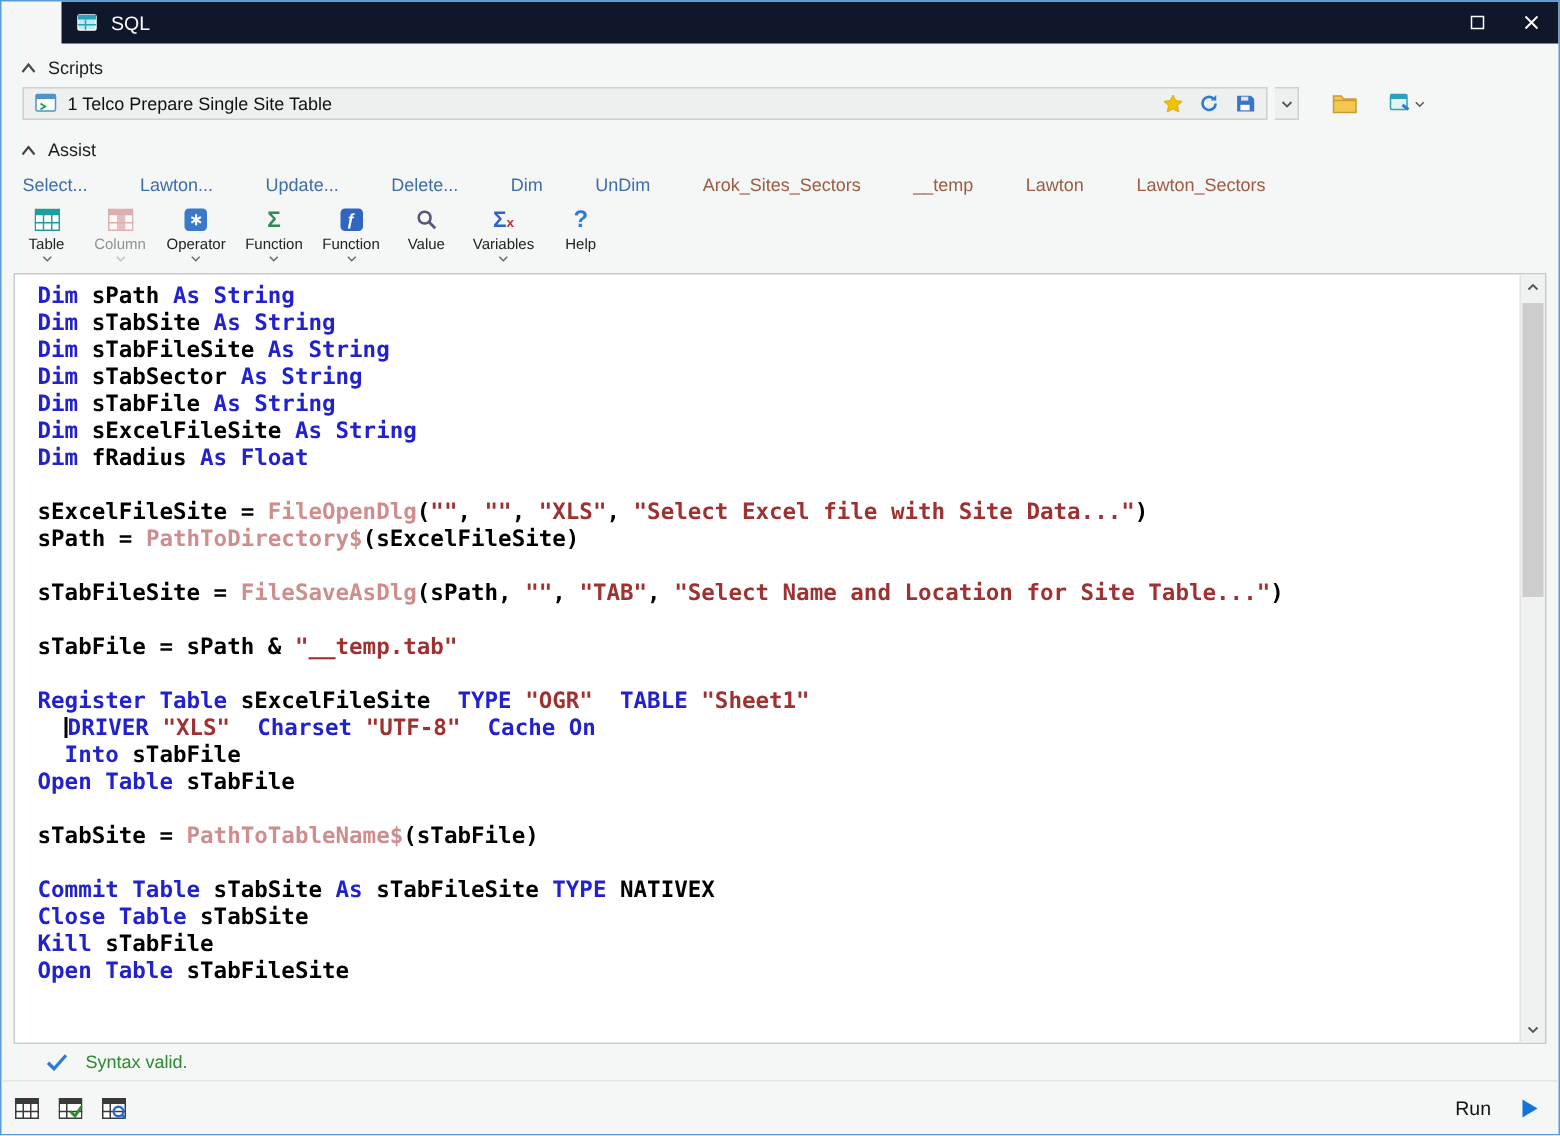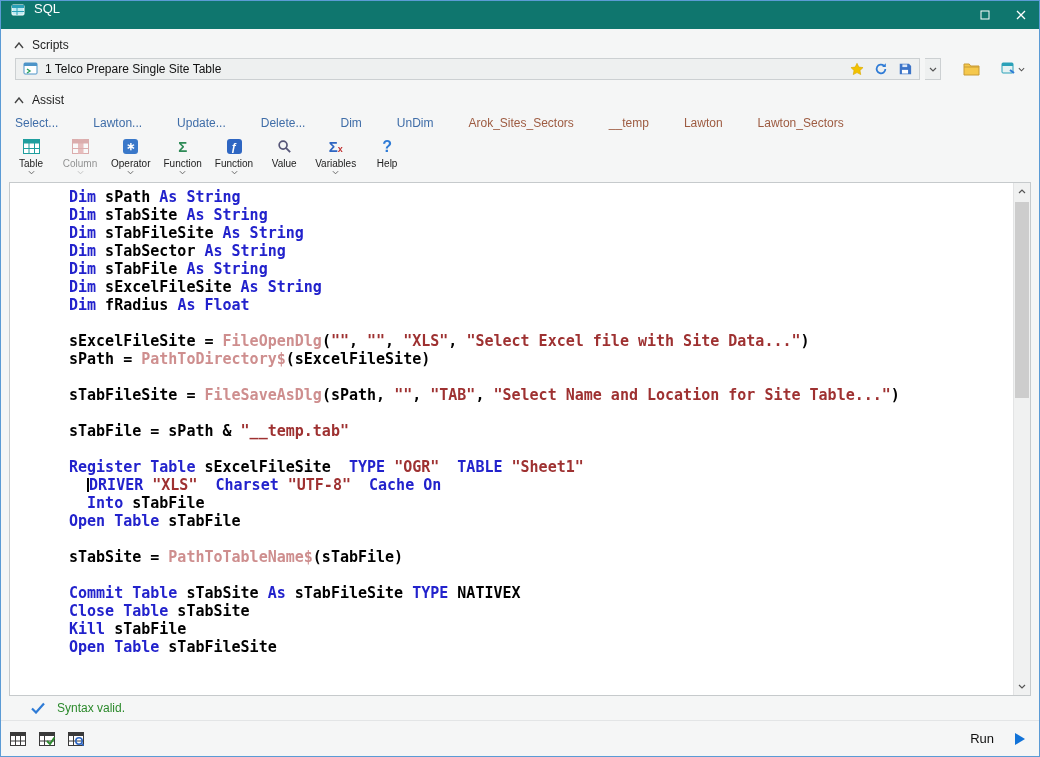--- a/index.html
+++ b/index.html
@@ -1,33 +1,33 @@
 <!DOCTYPE html>
 <html style="--kw: #2222CC; --str: #9E3131; --fn: #CE8E8E;"><head>
 <meta charset="utf-8">
 <style>
   * { box-sizing: border-box; }
   html,body { margin:0; padding:0; background:#ffffff; font-family:"Liberation Sans",sans-serif; }
   .window { width:1040px; height:757px; border:1px solid #5B9BD5; background:#f5f6f6;
             display:flex; flex-direction:column; overflow:hidden; }
 
   
-  .titlebar { flex:0 0 28px; background:#0f766e; display:flex; padding-left:8px; color:#fff; }
+  .titlebar { flex:0 0 28px; background:#0f172a; display:flex; align-items:center; padding-left:8px; color:#fff;margin-left:40px; }
   .title-text { font-size:13px; margin-left:7px; }
   .title-buttons { margin-left:auto; display:flex; height:100%; }
   .tbtn { width:36px; display:flex; align-items:center; justify-content:center; cursor:default; }
   .tbtn svg { display:block; }
 
   
   .section-header { display:flex; align-items:center; gap:8px; padding:9px 0 3px 13px; font-size:12px; color:#1c1c1c; }
   .section-header svg { display:block; }
 
   
   .script-row { display:flex; align-items:center; padding:3px 10px 4px 14px; gap:5px; }
-  .script-select { width:905px; height:22px; background:#eef0f0; border:1px solid #ccd0d2;
+  .script-select { width:830px; height:22px; background:#eef0f0; border:1px solid #ccd0d2;
                    display:flex; align-items:center; gap:6px; padding:0 5px; font-size:12px; color:#111; }
   .script-label { flex:1; }
   .mini-icon { display:flex; align-items:center; justify-content:center; width:18px; height:18px; }
   .dd-btn { width:16px; height:22px; display:flex; align-items:center; justify-content:center;
             border:1px solid #ccd0d2; border-left:none; background:#eef0f0; }
   .row-gap { width:8px; }
   .side-btn { width:24px; height:22px; display:flex; align-items:center; justify-content:center; gap:2px; }
 
   
   .links-row { display:flex; gap:35px; padding:6px 0 4px 14px; font-size:12px; }
@@ -41,21 +41,21 @@
   .tool .tlabel { font-size:10px; color:#222; margin-top:2px; white-space:nowrap; }
   .tool .tdd { height:7px; display:flex; align-items:center; }
   .tool.disabled { opacity:0.48; }
   .sq-icon { width:15px; height:15px; border-radius:3px; display:flex; align-items:center; justify-content:center;
              color:#fff; font-size:11px; font-weight:bold; }
   .sigma { font-size:15px; font-weight:bold; color:#2E66C2; line-height:1; }
   .sigma .vx { font-size:9px; color:#C03030; font-weight:bold; }
   .help-q { font-size:16px; font-weight:bold; color:#2E7BD6; line-height:1; }
 
   
-  .editor-wrap { flex:1; margin:1px 8px 0 8px; background:#fff; border:1px solid #c6cacc; display:flex; overflow:hidden;padding-left:44px; }
+  .editor-wrap { flex:1; margin:1px 8px 0 8px; background:#fff; border:1px solid #c6cacc; display:flex; overflow:hidden; }
   .code { flex:1; padding:5px 0 0 15px; font-family:"DejaVu Sans Mono",monospace; font-weight:bold;
           font-size:15px; line-height:18px; overflow:hidden; }
   .code-line { height:18px; white-space:pre; }
   .t-k { color:var(--kw,#2222CC); }
   .t-s { color:var(--str,#9E3131); }
   .t-f { color:var(--fn,#CE8E8E); }
   .t-n { color:#000; }
   .t-c { display:inline-block; width:0; border-left:2px solid #000; height:14px; vertical-align:-2px; }
 
   

